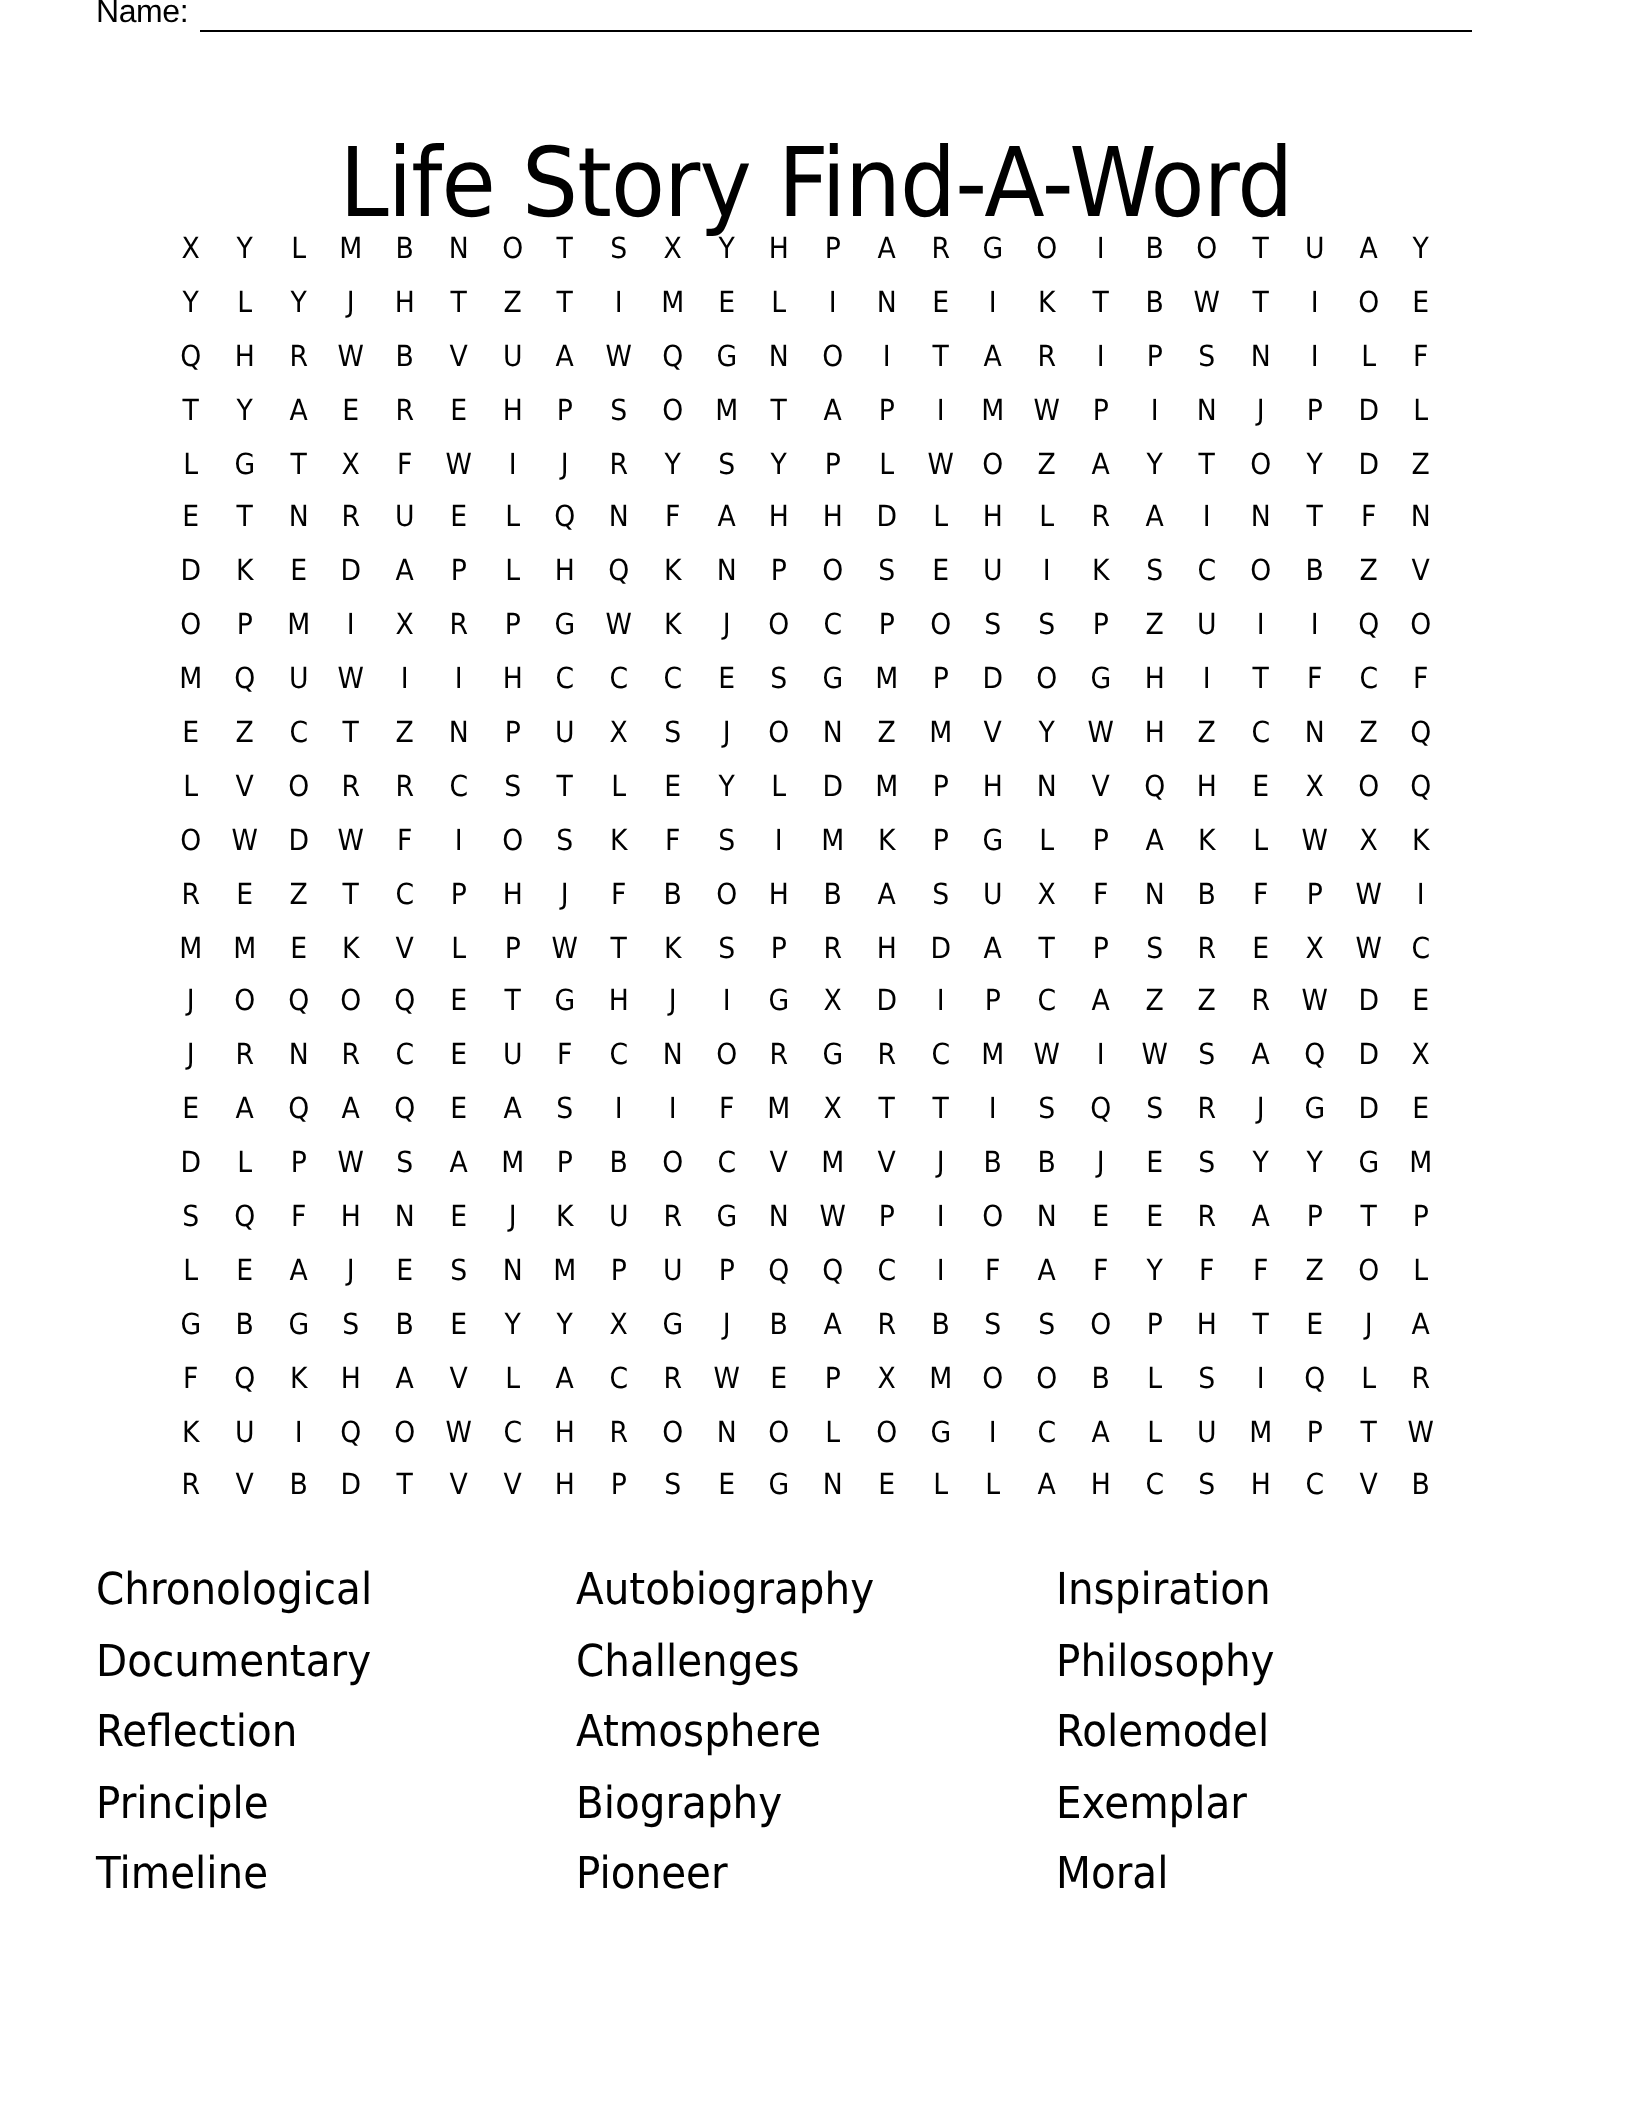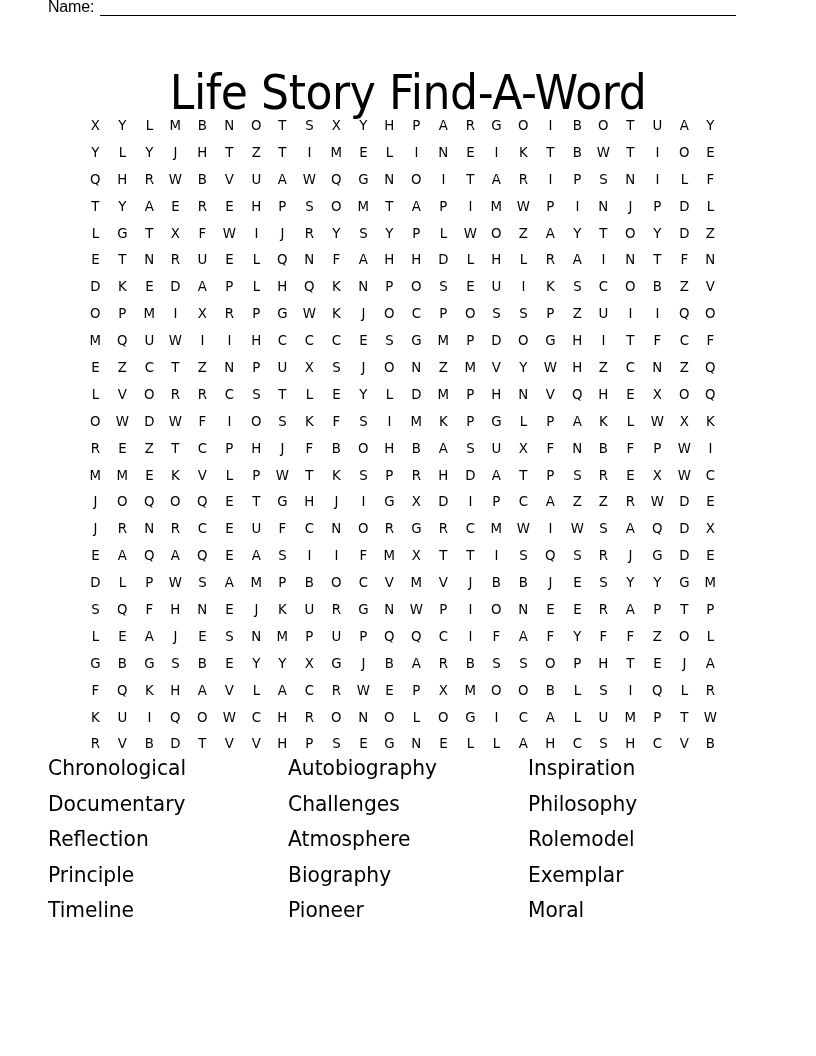--- a/index.html
+++ b/index.html
@@ -20,21 +20,21 @@
     }
     .grid {
       position: absolute; left: 82px; top: 112px;
       display: grid; grid-template-columns: repeat(24, 26.75px); grid-auto-rows: 26.9px;
     }
     .cell {
       font-family: "DejaVu Sans", sans-serif; font-size: 14.5px; text-align: center;
       line-height: 26.9px; transform: scaleX(0.92);
     }
     .words {
-      position: absolute; left: 48px; top: 752px;
+      position: absolute; left: 48px; top: 780px;
       display: grid; grid-template-columns: 240px 240px 240px; grid-auto-rows: 35.6px;
     }
     .word {
       font-family: "DejaVu Sans", sans-serif; font-size: 22px; line-height: 32px;
       transform: scaleX(0.92); transform-origin: left center; white-space: nowrap;
     }
   </style>
 </head>
 <body>
 

